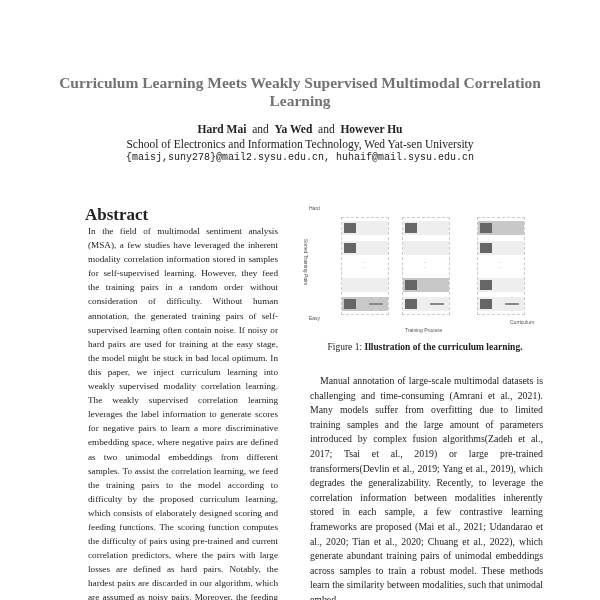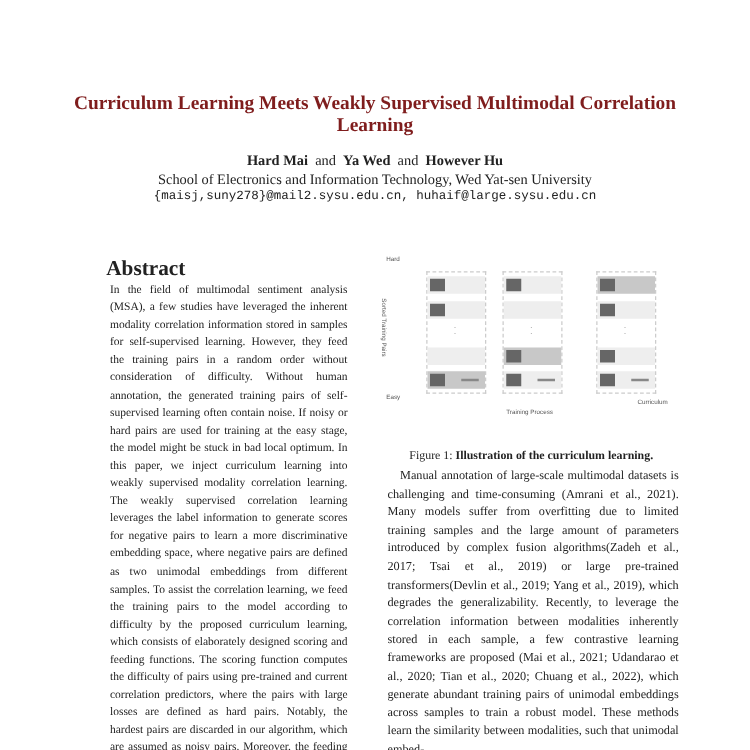--- a/index.html
+++ b/index.html
@@ -1,49 +1,49 @@
 <!DOCTYPE html>
 <html><head>
 <meta charset="utf-8">
 <style>
   html,body{margin:0;padding:0;background:#fff;}
   body{width:600px;height:600px;position:relative;overflow:hidden;font-family:"Liberation Serif","DejaVu Serif",serif;color:#222;}
-  .title{position:absolute;top:74px;left:40px;width:520px;text-align:center;font-weight:bold;font-size:15.5px;line-height:18px;color:#7f1d1d;}
+  .title{position:absolute;top:74px;left:40px;width:520px;text-align:center;font-weight:bold;font-size:15.5px;line-height:18px;color:#737373;}
   .authors{position:absolute;top:122px;left:40px;width:520px;text-align:center;font-size:11.5px;line-height:14px;}
   .authors b{font-weight:bold;}
   .affil{position:absolute;top:137px;left:40px;width:520px;text-align:center;font-size:11.5px;line-height:14px;}
   .emails{position:absolute;top:151px;left:40px;width:520px;text-align:center;font-family:"Liberation Mono","DejaVu Sans Mono",monospace;font-size:10px;line-height:14px;}
   .abs-head{position:absolute;top:205px;left:85px;width:190px;text-align:left;font-weight:bold;font-size:17px;}
   .abs-body{position:absolute;top:224px;left:88px;width:190px;font-size:9.2px;line-height:14.1px;text-align:justify;}
   .fig{position:absolute;top:203px;left:305px;width:240px;height:130px;}
   .fig .panel{position:absolute;top:14px;width:46px;height:96px;border:1px dashed #ccc;}
   .fig .row{position:absolute;height:14px;background:#eee;}
   .fig .row.dark{background:#c8c8c8;}
   .fig .thumb{position:absolute;left:2px;top:2px;width:12px;height:10px;background:#666;}
   .fig .arrow{position:absolute;right:5px;top:6px;width:14px;height:2px;background:#888;}
   .fig .lbl{position:absolute;font-family:"Liberation Sans",sans-serif;font-size:5px;color:#555;}
   .fig .dots{position:absolute;font-size:6px;color:#777;line-height:5px;}
-  .caption{position:absolute;top:360px;left:305px;width:240px;text-align:center;font-size:9.5px;}
+  .caption{position:absolute;top:342px;left:305px;width:240px;text-align:center;font-size:9.5px;}
   .caption b{font-weight:bold;}
   .body-r{position:absolute;top:374px;left:310px;width:233px;font-size:9.8px;line-height:14.6px;text-align:justify;text-indent:10px;}
 </style>
 </head>
 <body>
 
 <div class="title">Curriculum Learning Meets Weakly Supervised Multimodal Correlation Learning</div>
 
 <div class="authors">
   <b>Hard Mai</b>
   &nbsp;<span>and</span>&nbsp;
   <b>Ya Wed</b>
   &nbsp;<span>and</span>&nbsp;
   <b>However Hu</b>
 </div>
 <div class="affil">School of Electronics and Information Technology, Wed Yat-sen University</div>
-<div class="emails">{maisj,suny278}@mail2.sysu.edu.cn,  huhaif@large.sysu.edu.cn</div>
+<div class="emails">{maisj,suny278}@mail2.sysu.edu.cn,  huhaif@mail.sysu.edu.cn</div>
 
 <div class="abs-head">Abstract</div>
 <div class="abs-body">In the field of multimodal sentiment analysis (MSA), a few studies have leveraged the inherent modality correlation information stored in samples for self-supervised learning. However, they feed the training pairs in a random order without consideration of difficulty. Without human annotation, the generated training pairs of self-supervised learning often contain noise. If noisy or hard pairs are used for training at the easy stage, the model might be stuck in bad local optimum. In this paper, we inject curriculum learning into weakly supervised modality correlation learning. The weakly supervised correlation learning leverages the label information to generate scores for negative pairs to learn a more discriminative embedding space, where negative pairs are defined as two unimodal embeddings from different samples. To assist the correlation learning, we feed the training pairs to the model according to difficulty by the proposed curriculum learning, which consists of elaborately designed scoring and feeding functions. The scoring function computes the difficulty of pairs using pre-trained and current correlation predictors, where the pairs with large losses are defined as hard pairs. Notably, the hardest pairs are discarded in our algorithm, which are assumed as noisy pairs. Moreover, the feeding function takes the difference of correlation losses as feedback to determine the feeding actions ('stay', 'step back', or</div>
 
 <div class="fig">
   <div class="lbl" style="left:4px;top:2px;">Hard</div>
   <div class="lbl" style="left:4px;top:112px;">Easy</div>
   <div class="lbl" style="left:-22px;top:56px;transform:rotate(90deg);white-space:nowrap;">Sorted Training Pairs</div>
   <div class="lbl" style="left:100px;top:124px;">Training Process</div>
   <div class="lbl" style="left:205px;top:116px;">Curriculum</div>

